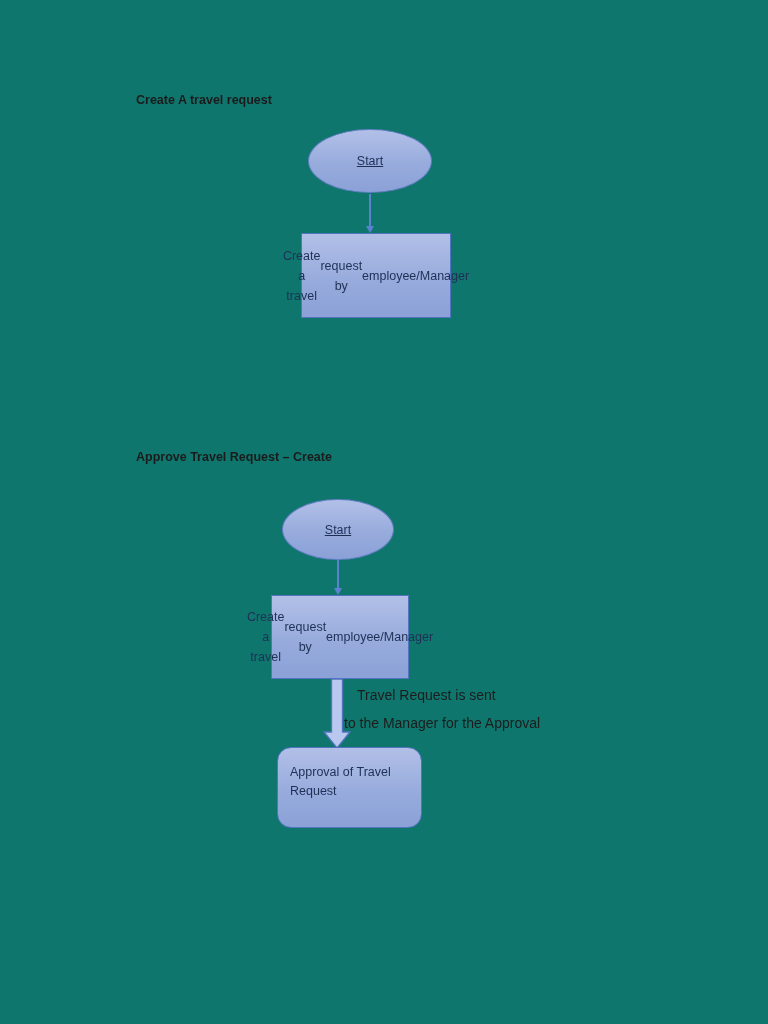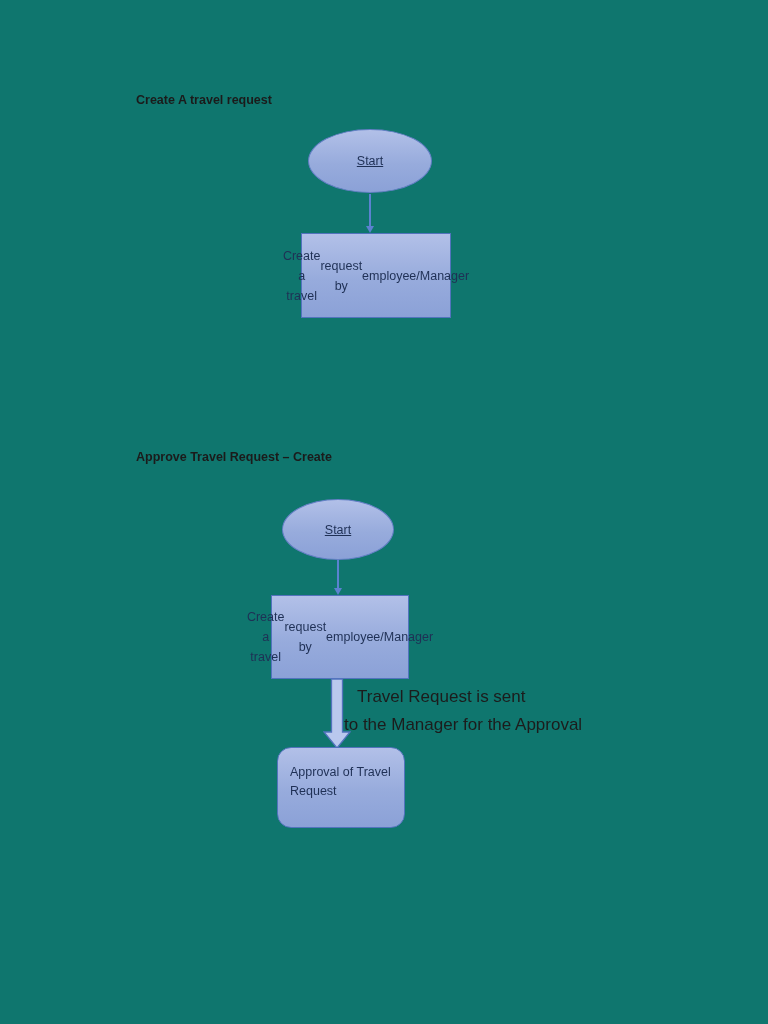--- a/index.html
+++ b/index.html
@@ -24,21 +24,21 @@
     border-radius:14px; align-items:flex-start; justify-content:flex-start;
     flex-direction:column; text-align:left; line-height:19px;
     padding:15px 8px 0 12px;
   }
   .conn-line { position:absolute; width:2px; background:#5b82d0; }
   .conn-head {
     position:absolute; width:0; height:0;
     border-left:4px solid transparent; border-right:4px solid transparent;
     border-top:7px solid #5b82d0;
   }
-  .note { font-size:17px; color:#1c1c1c; white-space:nowrap; }
+  .note { font-size:14px; color:#1c1c1c; white-space:nowrap; }
   .line { display:block; }
 </style>
 </head>
 <body>
 
 <div class="sheet">
 
   <div class="abs heading" style="left:136px; top:93px;">Create A travel request</div>
 
   <div class="abs shape ellipse" style="left:308px; top:129px; width:124px; height:64px;">
@@ -69,18 +69,18 @@
     <span class="line">employee/Manager</span>
   </div>
 
   <svg class="abs" style="left:323px; top:679px;" width="28" height="70" viewBox="0 0 28 70">
     <polygon points="8.5,0 19.5,0 19.5,53 27,53 14,69 1,53 8.5,53" fill="#b9c8ee" stroke="#5273bd" stroke-width="1.3"></polygon>
   </svg>
 
   <div class="abs note" style="left:357px; top:687px;">Travel Request is sent</div>
   <div class="abs note" style="left:344px; top:715px;">to the Manager for the Approval</div>
 
-  <div class="abs shape roundrect" style="left:277px; top:747px; width:128px; height:81px;">
+  <div class="abs shape roundrect" style="left:277px; top:747px; width:145px; height:81px;">
     <span class="line">Approval of Travel</span>
     <span class="line">Request</span>
   </div>
 
 </div>
 
 </body></html>

